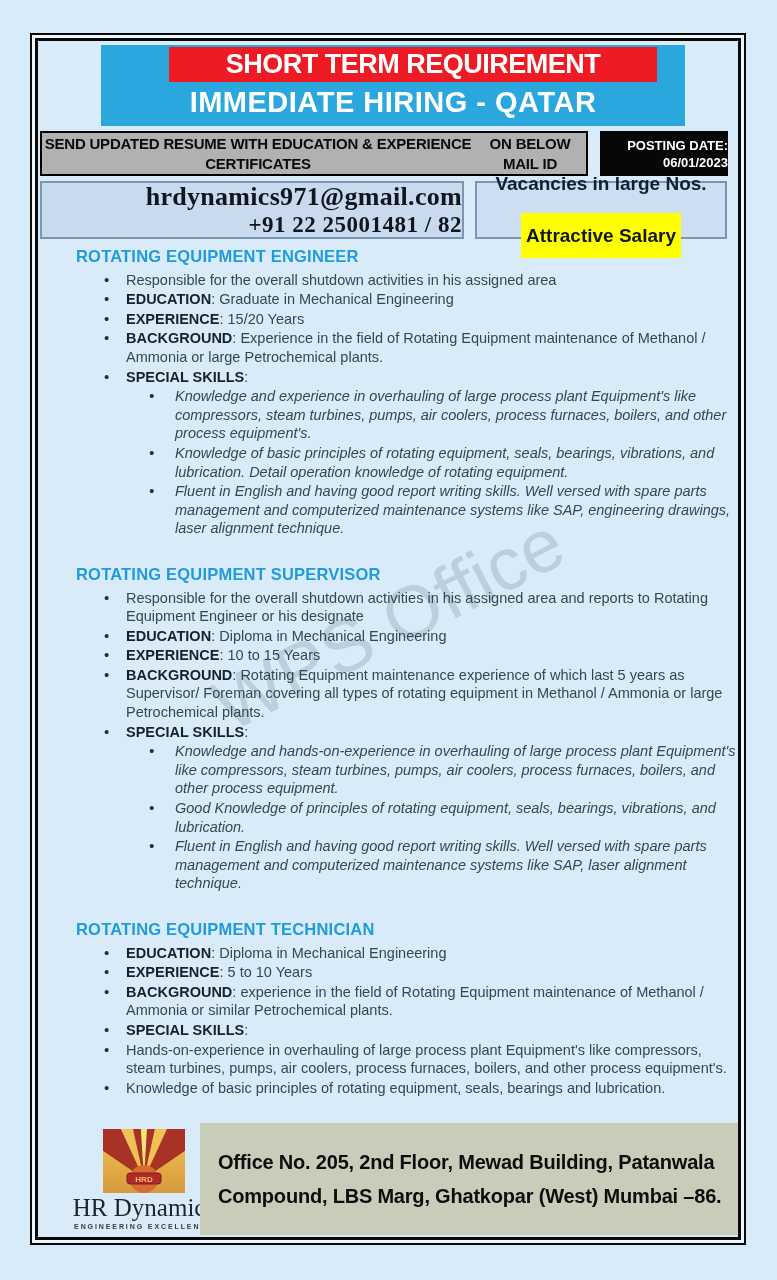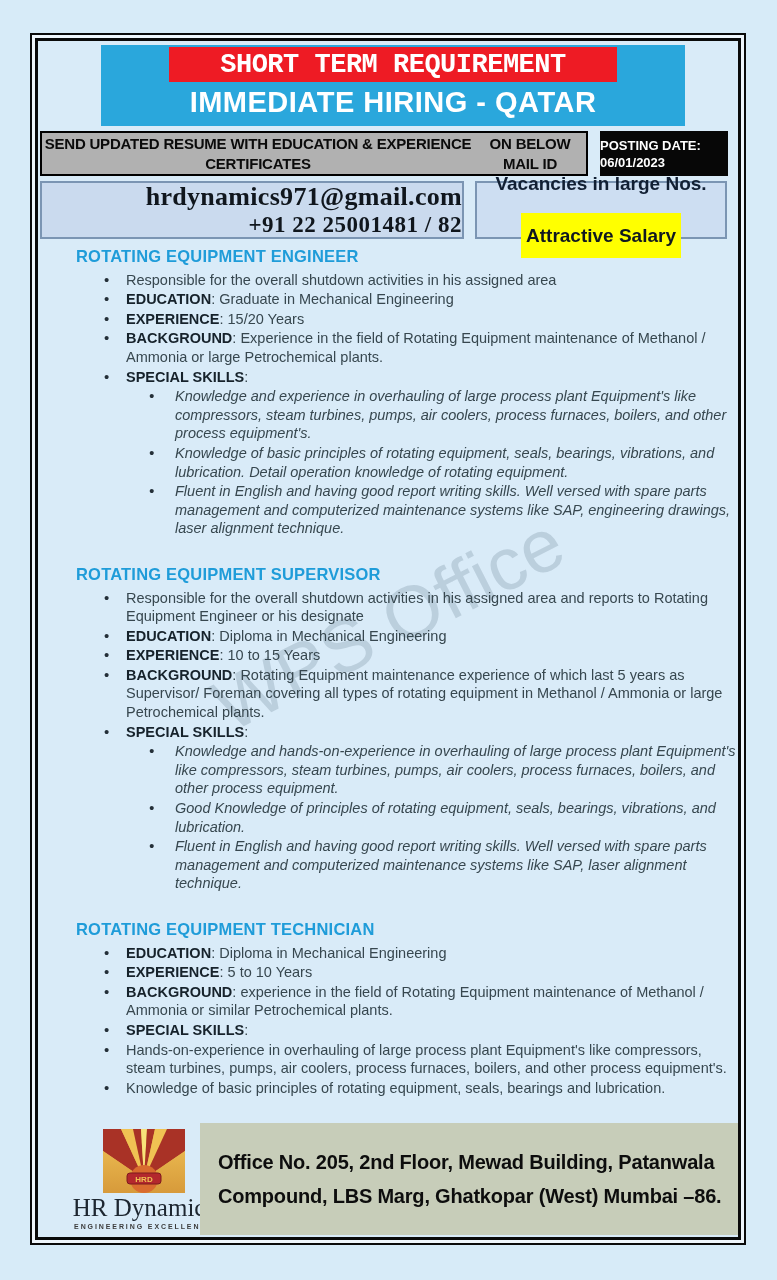--- a/index.html
+++ b/index.html
@@ -19,43 +19,43 @@
     border:3px solid #0a0a0a;
     background:#d9ebf8;
     position:relative; overflow:hidden;
   }
   
   .banner {
     position:absolute; left:63px; top:4px; width:584px; height:81px;
     background:#2aa7dc;
   }
   .banner-red {
-    position:absolute; left:68px; top:2px; width:448px; height:35px;
-    background:#ee1b24; display:flex; align-items:center; justify-content:center;font-family:Liberation Mono, monospace;
+    position:absolute; left:68px; top:2px; width:488px; height:35px;
+    background:#ee1b24; display:flex; align-items:center; justify-content:center;
   }
   .banner-red span {
     color:#fff; font-weight:800; font-size:27px; letter-spacing:-0.5px;
     white-space:nowrap;
   }
   .banner-line2 {
     position:absolute; left:0; top:41px; width:100%; text-align:center;
     color:#fff; font-weight:800; font-size:29px; letter-spacing:0.5px;
     white-space:nowrap;
   }
   
   .note-box {
     position:absolute; left:2px; top:90px; width:548px; height:45px;
     background:#b1b1b1; border:2px solid #000;
     display:flex; flex-direction:row; align-items:center; justify-content:center;
     text-align:center; color:#0b0b0b; font-weight:800;
     font-size:15px; line-height:20px; letter-spacing:-0.2px;
   }
   .posting-box {
     position:absolute; left:562px; top:90px; width:128px; height:45px;
-    background:#070707; color:#fff; text-align:left;
+    background:#070707; color:#fff; text-align:right;
     display:flex; flex-direction:column; justify-content:center;
     font-weight:800; font-size:13px; line-height:17px;
   }
   
   .contact-box {
     position:absolute; left:2px; top:140px; width:424px; height:58px;
     background:#cadaee; border:2px solid #7b95b3;
     display:flex; flex-direction:column; align-items:flex-end; justify-content:center;
     font-family:"Liberation Serif", serif; color:#10161d; font-weight:bold;
   }

